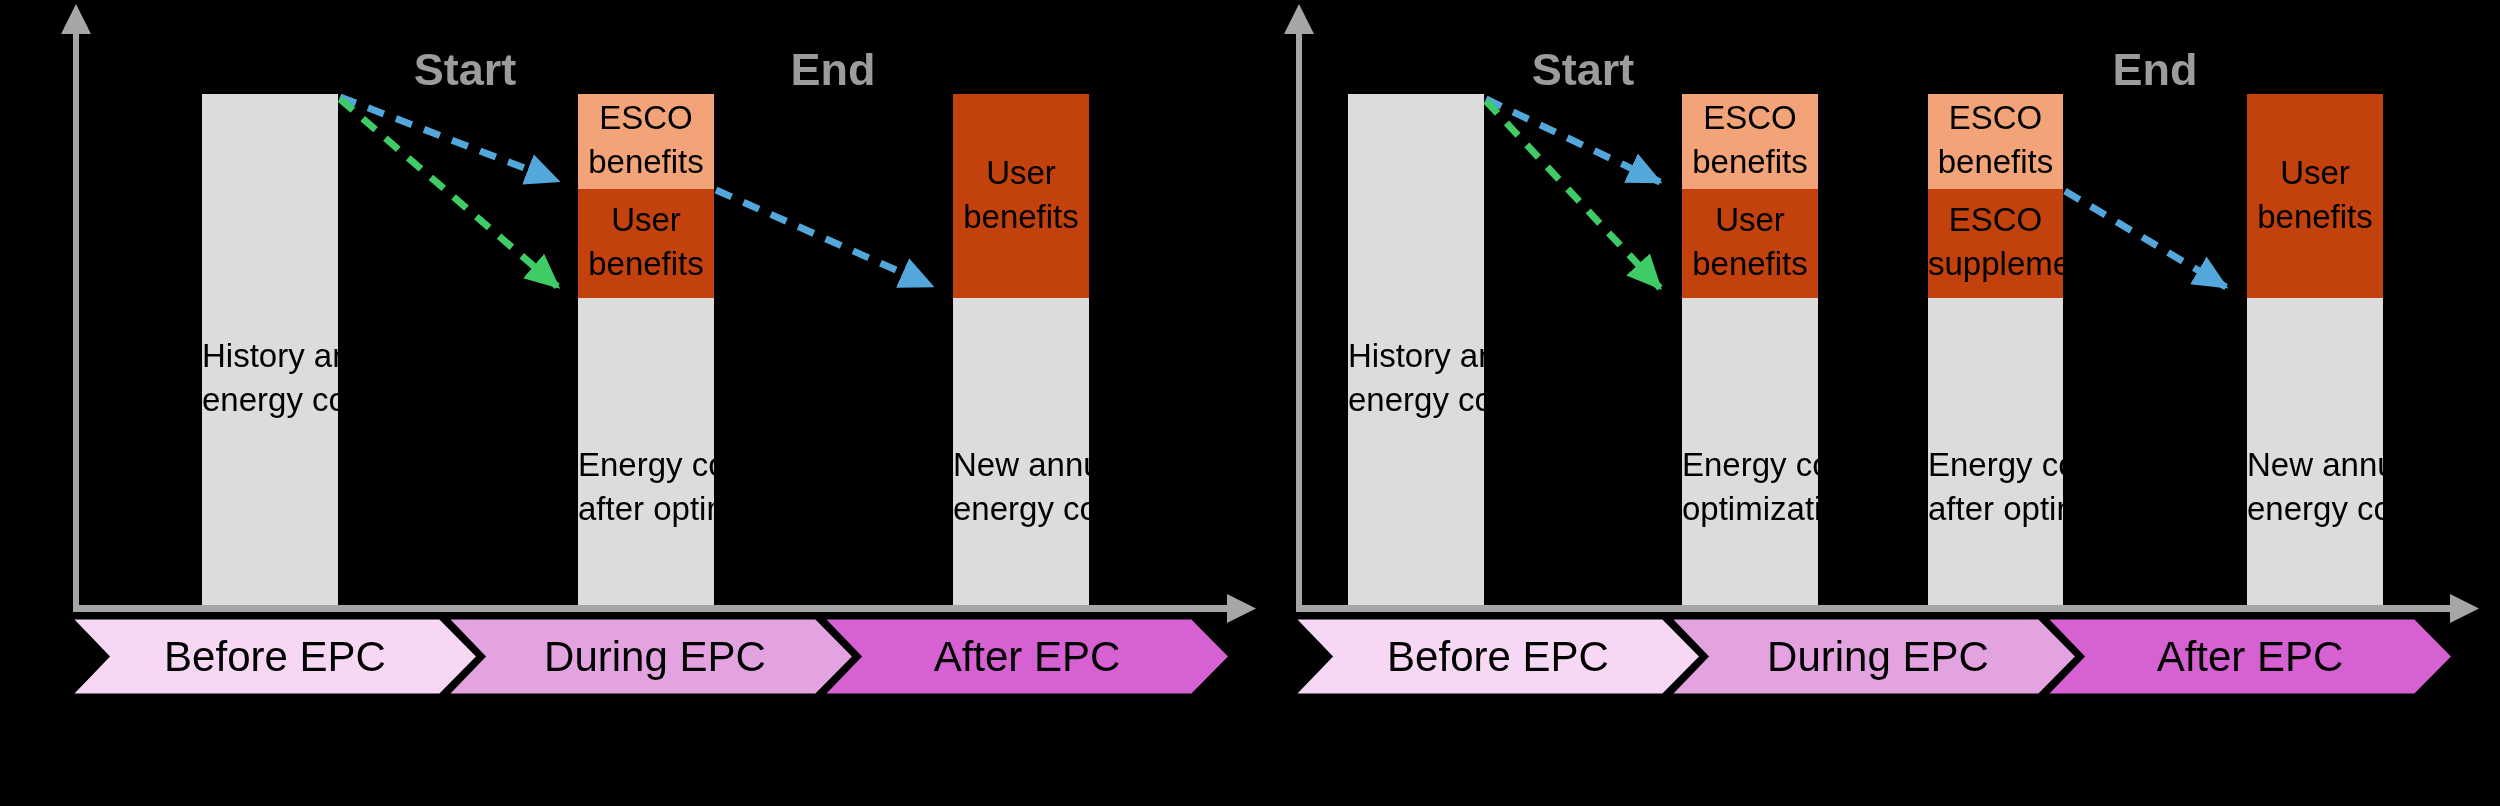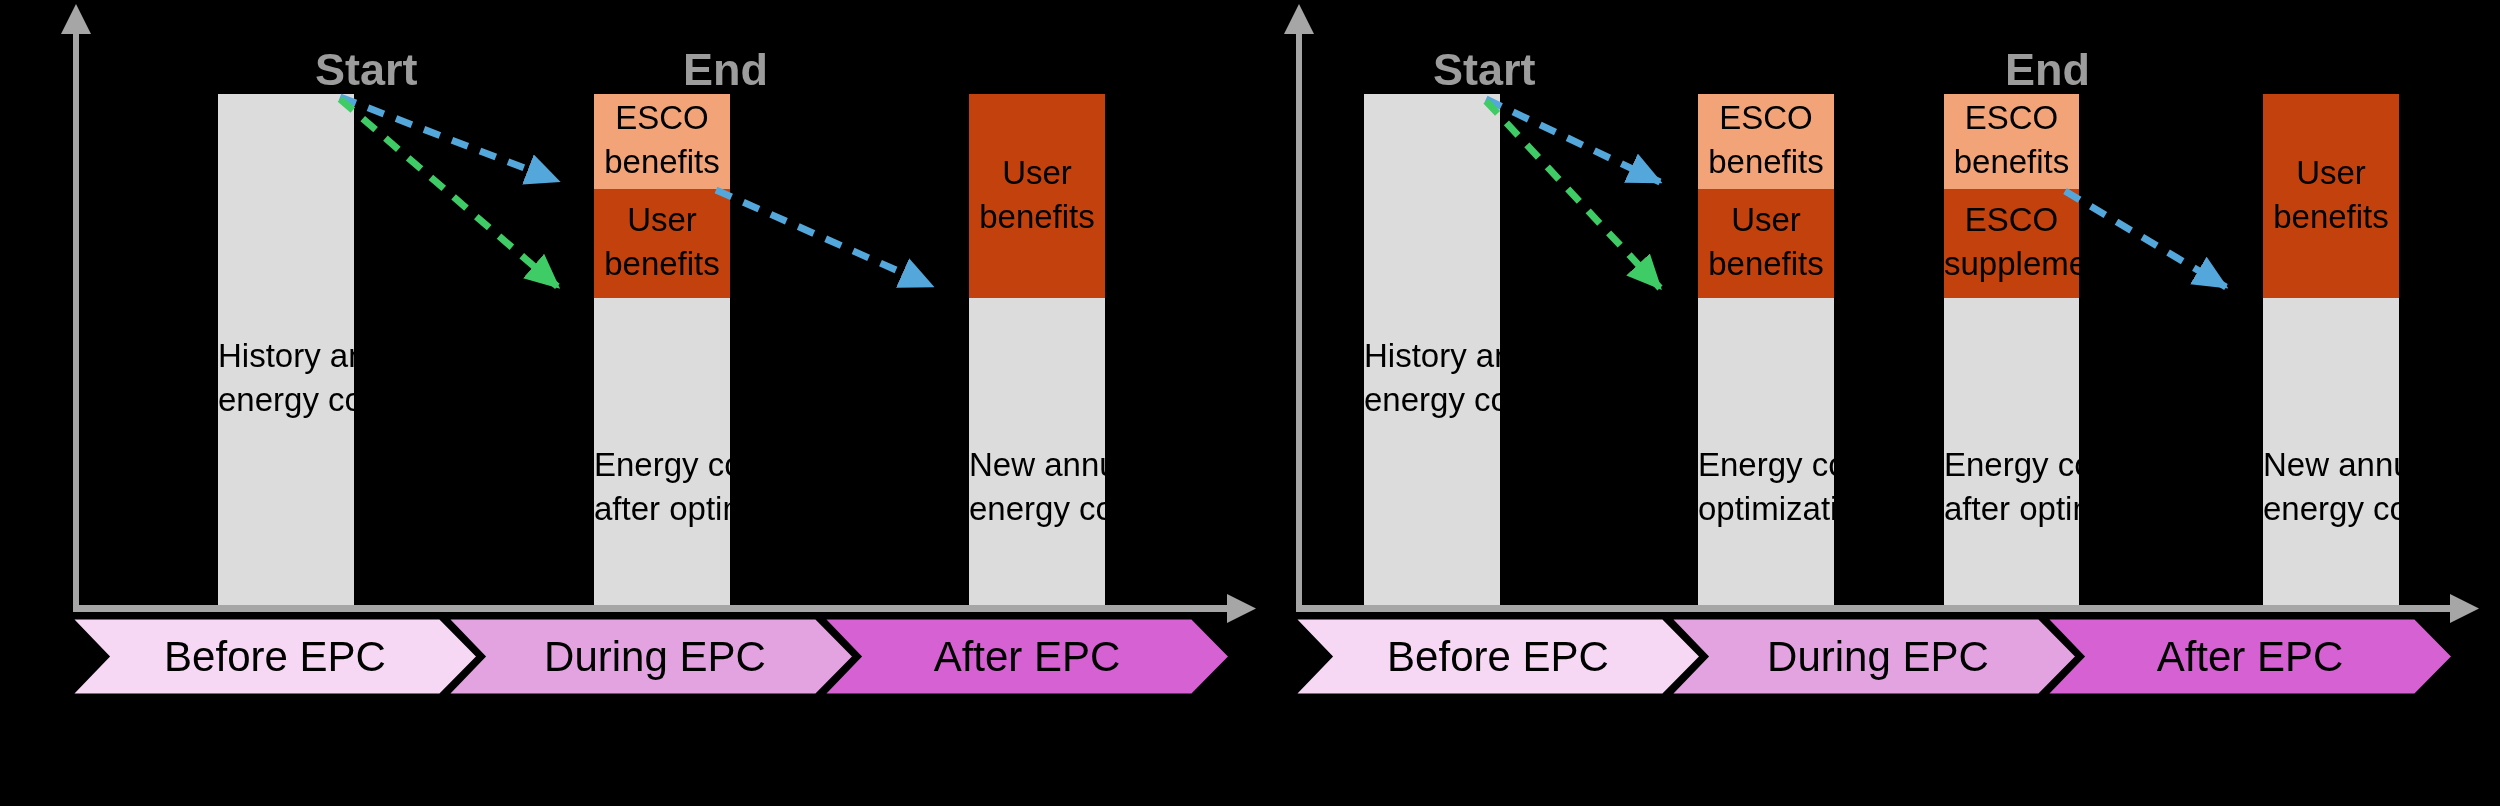--- a/index.html
+++ b/index.html
@@ -1,24 +1,24 @@
 <!DOCTYPE html>
 <html><head>
 <meta charset="utf-8">
 <style>
   html,body{margin:0;padding:0;background:#000;}
   #stage{position:relative;width:2500px;height:806px;background:#000;overflow:hidden;
          font-family:"Liberation Sans","DejaVu Sans",sans-serif;}
-  .seg{position:absolute;overflow:hidden;margin-left:16px;}
+  .seg{position:absolute;overflow:hidden;}
   .seg .lab{position:absolute;left:0;right:0;text-align:center;}
   .lab span{display:block;white-space:nowrap;font-size:33px;line-height:44px;color:#000;}
   .gray{background:#dcdcdc;}
   .orange{background:#f2a478;}
   .blue{background:#c2410c;}
-  .se-label{position:absolute;top:44px;width:300px;
+  .se-label{position:absolute;top:44px;width:300px;text-align:center;
             font-weight:bold;font-size:45px;color:#9c9c9c;z-index:3;}
   .phase-label{position:absolute;top:618px;height:77px;line-height:77px;width:330px;
                text-align:center;font-size:42px;color:#000;z-index:3;}
   svg.overlay{position:absolute;left:0;top:0;z-index:2;}
   .bars{position:absolute;left:0;top:0;z-index:1;width:100%;height:100%;}
 </style>
 </head>
 <body>
 
 <div id="stage">

